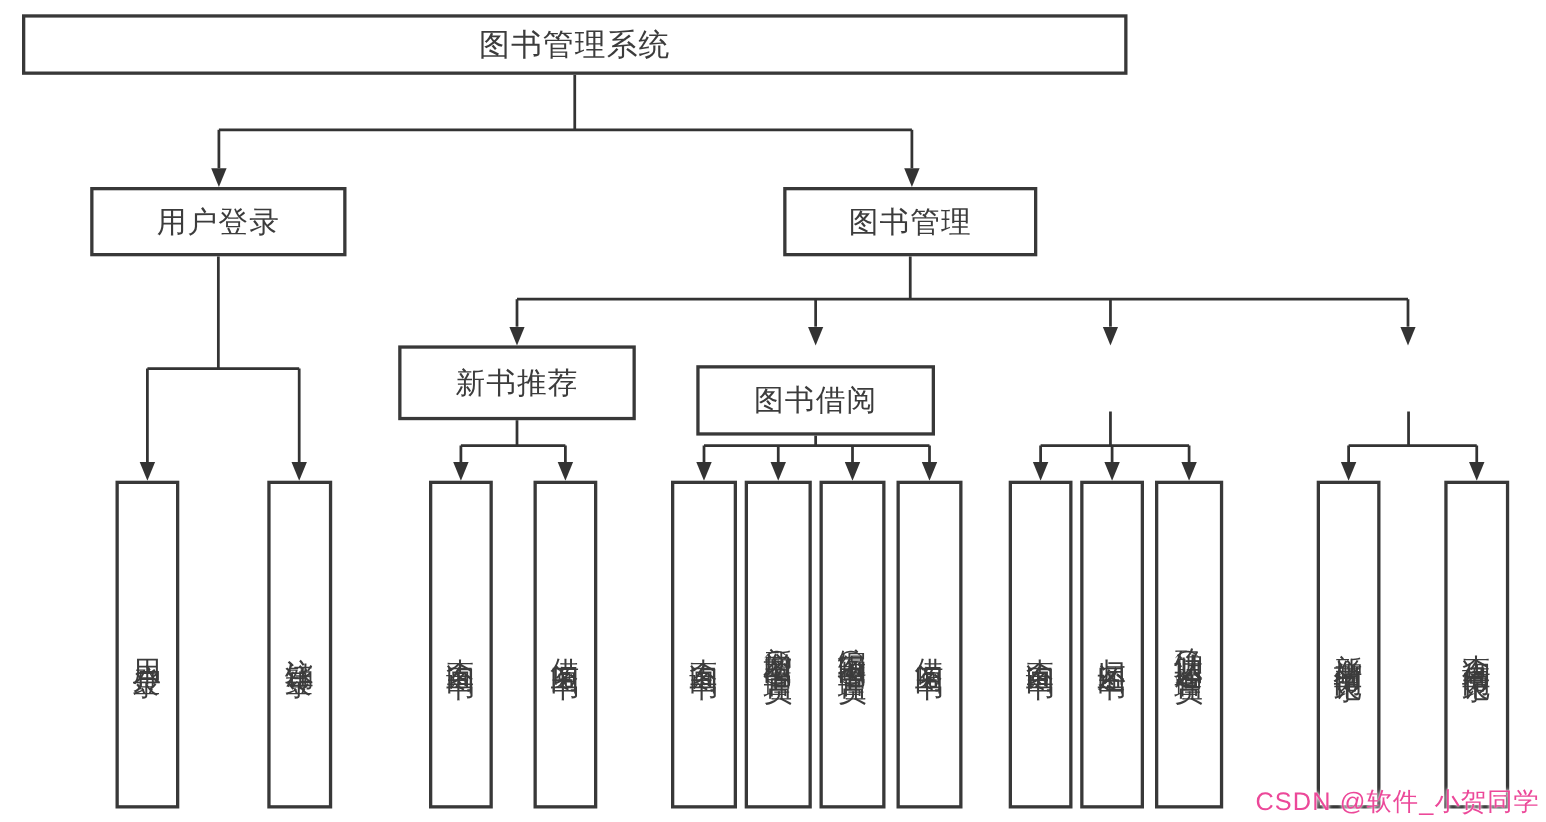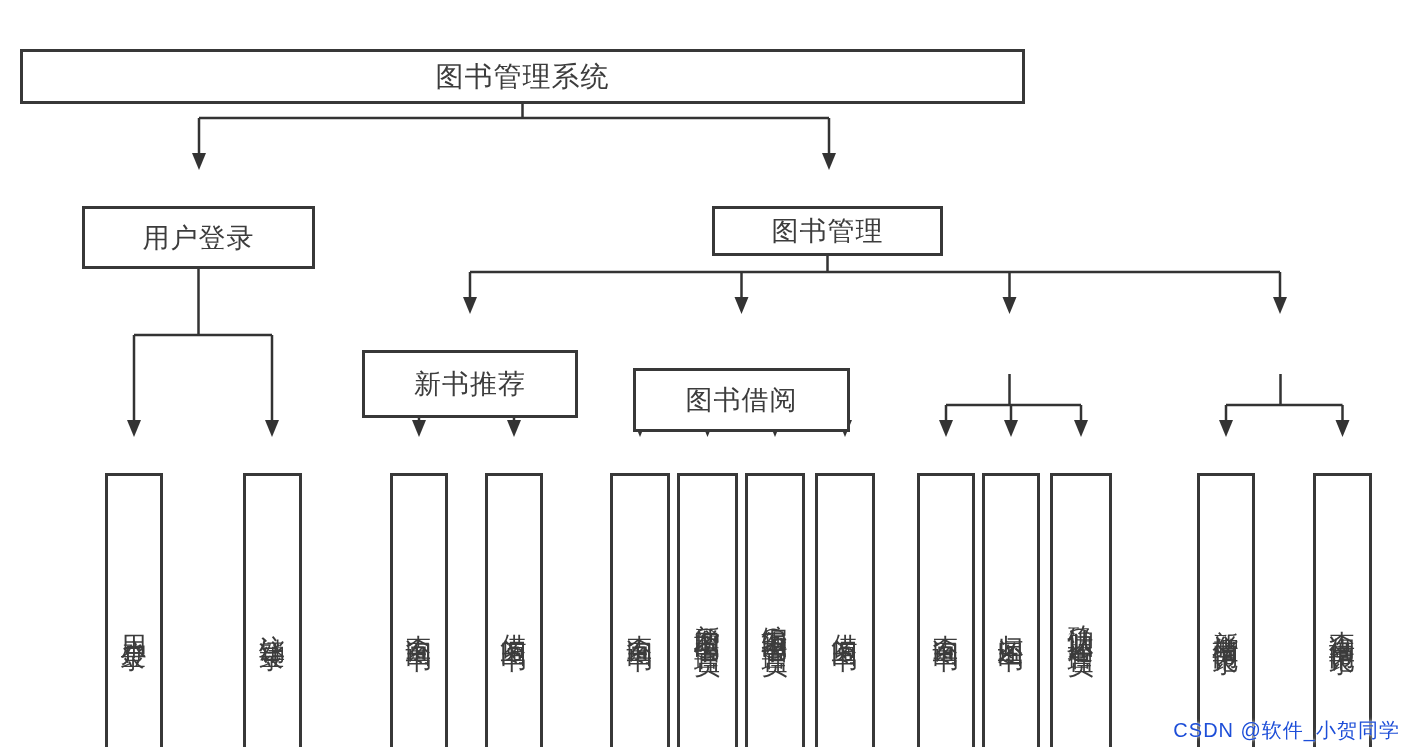--- a/index.html
+++ b/index.html
@@ -24,21 +24,20 @@
   .node {
     position: absolute;
     background: #ffffff;
     border: 3px solid #383838;
     box-sizing: border-box;
     display: flex;
     align-items: center;
     justify-content: center;
     color: #3c3c3c;
     z-index: 2;
-    margin-top: 36px;
   }
   .hbox {
     font-size: 27px;
     letter-spacing: 1px;
     white-space: nowrap;
   }
   .root-box {
     font-size: 28px;
   }
   .vbox .vtext {
@@ -46,22 +45,22 @@
     text-orientation: mixed;
     font-size: 26px;
     letter-spacing: 4px;
     line-height: 1;
     color: #3c3c3c;
   }
   .watermark {
     position: absolute;
     right: 5px;
     bottom: 3px;
-    font-size: 20px;
-    color: #1d4ed8;
+    font-size: 23px;
+    color: #ec4899;
     letter-spacing: 1px;
     white-space: nowrap;
     z-index: 5;
     text-shadow: 0 0 2px #ffffff, 0 0 4px #ffffff;
   }
 </style>
 </head>
 <body>
 
 <div id="canvas">
@@ -105,21 +104,21 @@
 
       <path d="M1280.5 374 V405 M1226 405 H1342.5"></path>
       <line x1="1226" y1="405" x2="1226" y2="420" marker-end="url(#ah)"></line>
       <line x1="1342.5" y1="405" x2="1342.5" y2="420" marker-end="url(#ah)"></line>
     </g>
   </svg>
 
   <div class="node hbox root-box" style="left:20px; top:13px; width:1005px; height:55px;">图书管理系统</div>
 
   <div class="node hbox" style="left:82px; top:170px; width:233px; height:63px;">用户登录</div>
-  <div class="node hbox" style="left:712px; top:170px; width:231px; height:50px;">图书管理</div>
+  <div class="node hbox" style="left:712px; top:170px; width:231px; height:63px;">图书管理</div>
 
   <div class="node hbox" style="left:362px; top:314px; width:216px; height:68px;">新书推荐</div>
   <div class="node hbox" style="left:633px; top:332px; width:217px; height:64px;">图书借阅</div>
 
   <div class="node vbox" style="left:105px; top:437px; width:58px; height:298px;">
     <span class="vtext">用户登录</span>
   </div>
   <div class="node vbox" style="left:243px; top:437px; width:59px; height:298px;">
     <span class="vtext">注销登录</span>
   </div>

